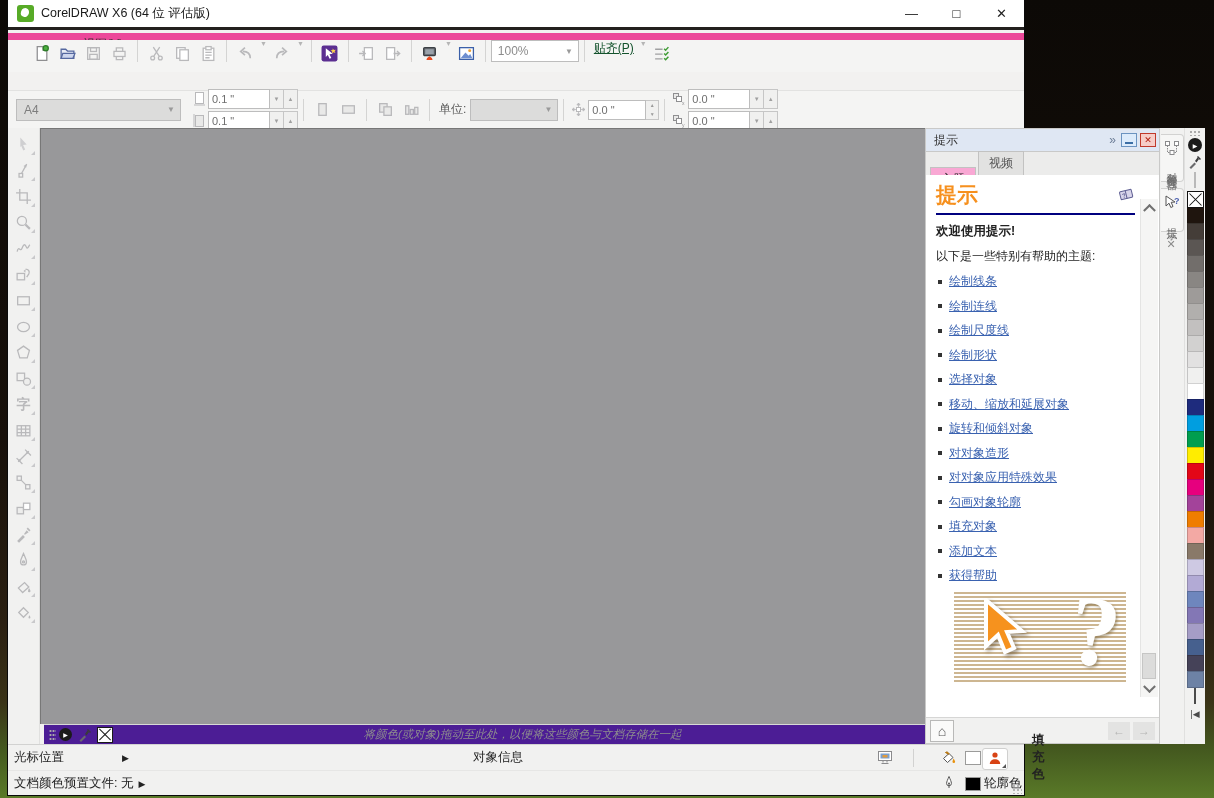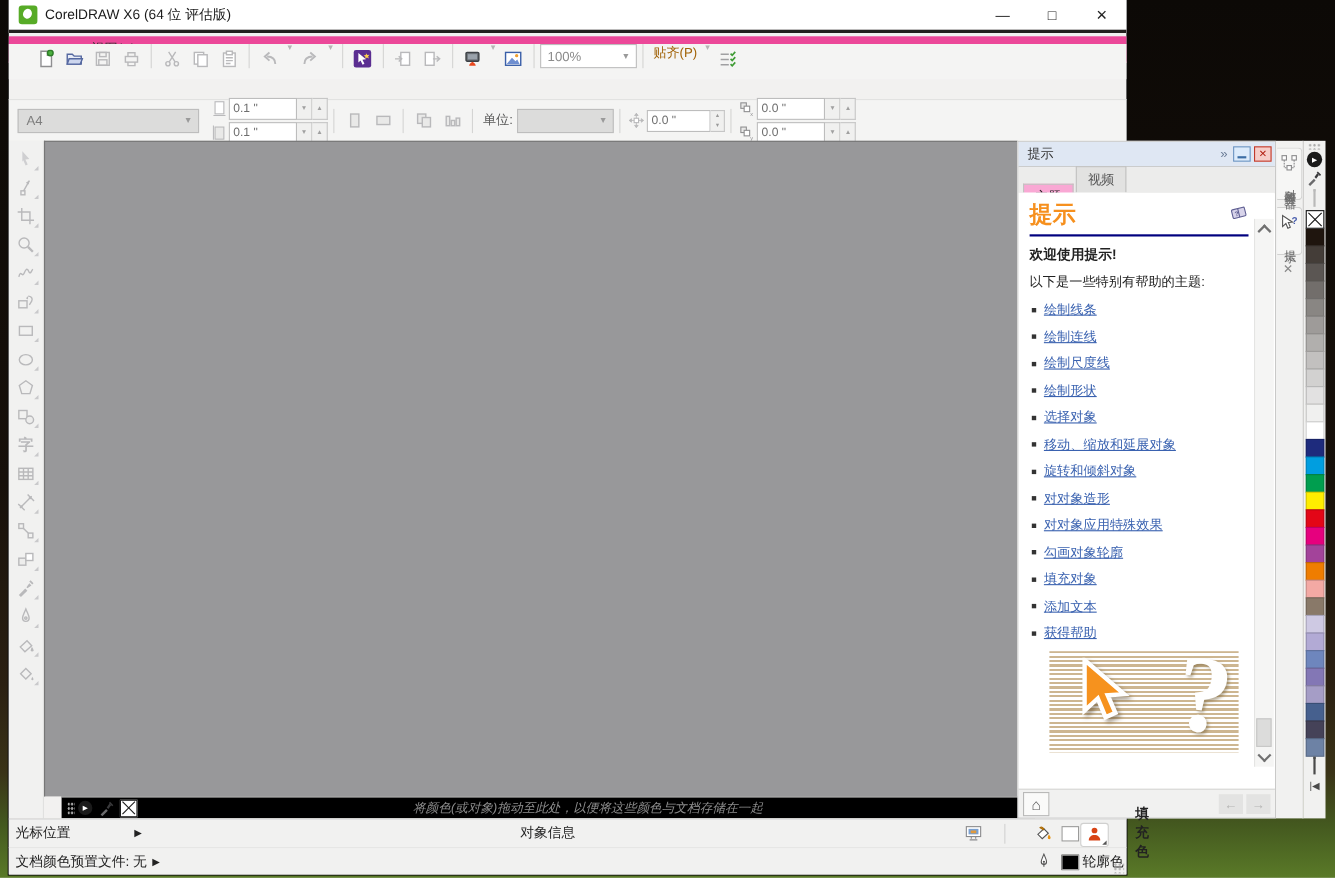--- a/index.html
+++ b/index.html
@@ -33,21 +33,21 @@
   .updn b{width:13px;border:1px solid #c6c6c6;border-left:none;background:#f0f0ef;display:flex;align-items:center;justify-content:center;font-size:6px;color:#a0a0a0;font-weight:normal;}
   .lbl{color:#5a5a5a;margin:0 4px;}
   .mini-ic{flex:none;margin:0 2px;display:flex;align-items:center;}
   
   .main{position:absolute;left:0;top:128px;width:100%;height:616px;}
   .toolbox{position:absolute;left:0;top:0;width:32px;height:100%;background:#f1f1f0;border-right:1px solid #e0e0df;box-sizing:border-box;padding-top:3px;}
   .tool{width:26px;height:26px;margin:0 auto;position:relative;display:flex;align-items:center;justify-content:center;color:#c2c2c4;}
   .tool .fly{position:absolute;right:2px;bottom:2px;width:0;height:0;border-left:4px solid transparent;border-bottom:4px solid #c9c9cb;}
   .canvas{position:absolute;left:32px;top:0;width:885px;height:596px;background:#98989a;border-top:1px solid #777;border-left:1px solid #777;box-sizing:border-box;}
   
-  .docpal{position:absolute;left:48px;top:596px;width:885px;height:20px;background:#000000;border-top:1px solid #d8d8d7;box-sizing:border-box;display:flex;align-items:center;}
+  .docpal{position:absolute;left:36px;top:596px;width:885px;height:20px;background:#4c1d95;border-top:1px solid #d8d8d7;box-sizing:border-box;display:flex;align-items:center;}
   .grip{width:7px;height:12px;margin:0 3px 0 5px;background:radial-gradient(circle,#a9a9a9 1px,transparent 1.2px);background-size:3px 4px;flex:none;}
   .flyout-circle{width:13px;height:13px;border-radius:50%;background:#1b1b1b;color:#fff;font-size:6px;display:flex;align-items:center;justify-content:center;flex:none;margin-right:4px;}
   .noc{width:14px;height:14px;background:#fff;border:1px solid #1a1a1a;position:relative;flex:none;margin:0 3px;}
   .noc::before,.noc::after{content:"";position:absolute;left:-1px;top:6px;width:16px;height:1px;background:#1a1a1a;}
   .noc::before{transform:rotate(45deg);} .noc::after{transform:rotate(-45deg);}
   .docpal-hint{flex:1;text-align:center;color:#8d8d8d;font-style:italic;font-size:11.5px;}
   
   .docker{position:absolute;left:917px;top:0;width:235px;height:100%;background:#fff;border:1px solid #c9c9c8;box-sizing:border-box;}
   .dk-head{height:22px;background:#dfe7f3;display:flex;align-items:center;padding:0 3px 0 8px;border-bottom:1px solid #c9c9c8;}
   .dk-title{color:#333;}
@@ -228,21 +228,21 @@
           <path d="M2.5 12.5L7 7l3 3 1.5-1.5 2 4z" fill="#6f8fd0"></path>
           <circle cx="11" cy="5.3" r="1.4" fill="#f0a030"></circle>
         </svg>
       </span>
     <span class="sep"></span>
     <span class="combo" style="width:88px;">
       <span style="padding-left:6px;">100%</span>
       <span class="chev">▼</span>
     </span>
     <span class="sep"></span>
-    <span class="lbl" style="color:#a16207;">贴齐(P)</span>
+    <span class="lbl" style="color:#14532d;text-decoration:underline;">贴齐(P)</span>
     <span class="dd-arrow">▼</span>
     <span class="tb-btn">
         <svg width="17" height="17" viewBox="0 0 16 16" fill="none" stroke-width="1.2">
           <path d="M2 4h7M2 8.5h7M2 13h7" stroke="#a0a0a2"></path>
           <path d="M10.5 3.5l1.4 1.4 2.6-2.9M10.5 8l1.4 1.4 2.6-2.9M10.5 12.5l1.4 1.4 2.6-2.9" stroke="#3f9c35" stroke-width="1.4"></path>
         </svg>
       </span>
   </div>
 
   <div class="propbar">

